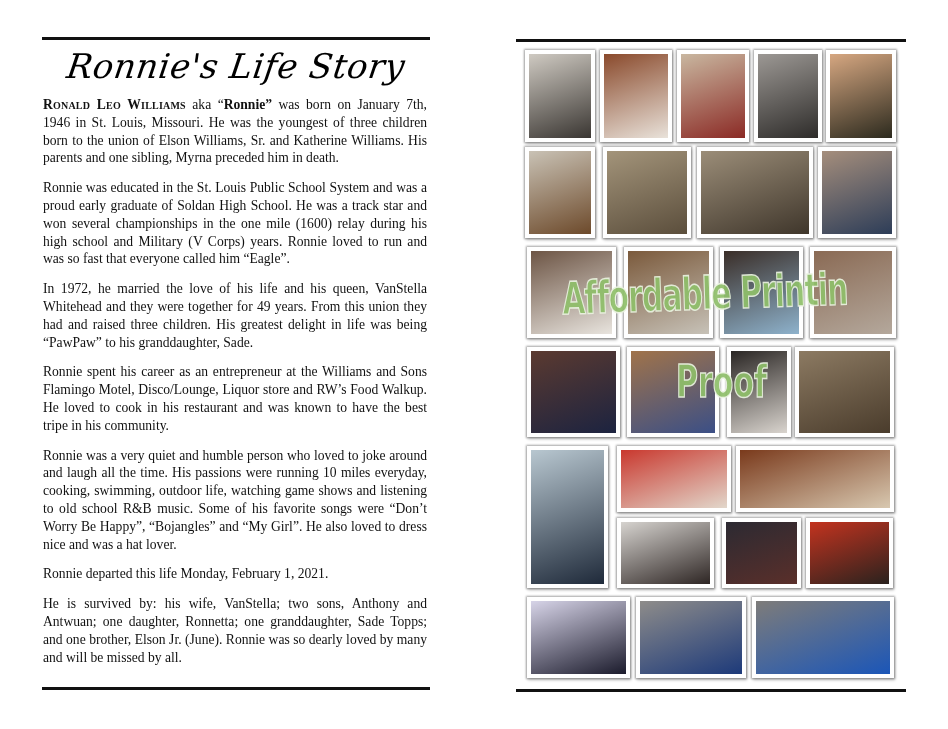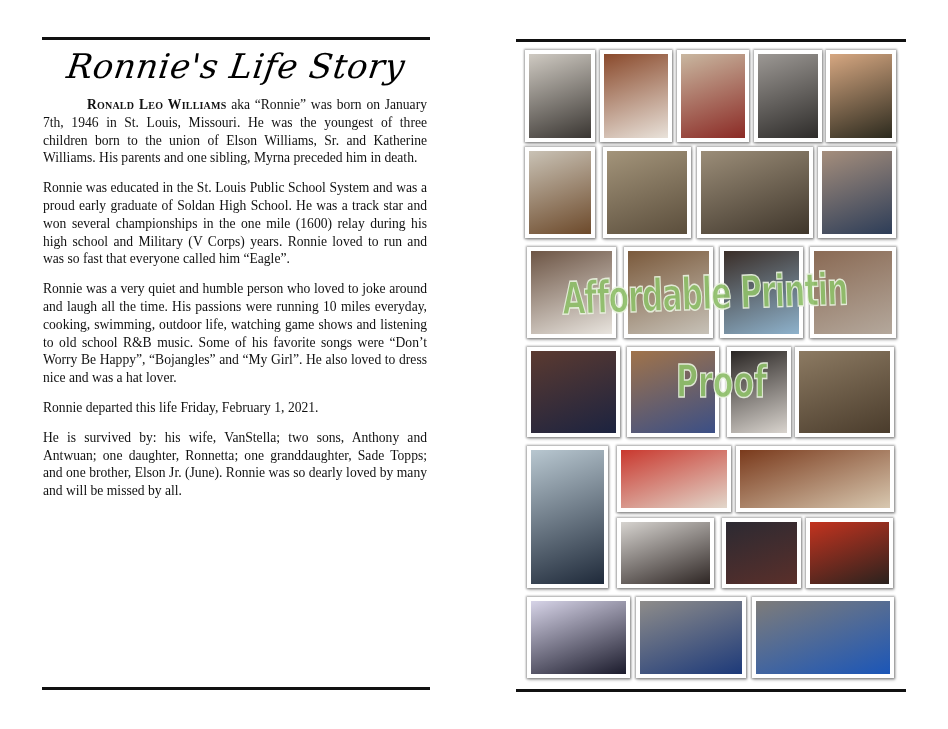--- a/index.html
+++ b/index.html
@@ -17,22 +17,22 @@
   .rule-right-bottom { left: 42px; top: 689px; width: 390px; }
 
   .title { position: absolute; left: 42px; width: 388px; top: 42px; text-align: center;
            font-family: "DejaVu Serif", "Liberation Serif", serif; font-style: italic;
            font-size: 34px; letter-spacing: 0.5px; color: #000; line-height: 48px;
            transform: skewX(-8deg); }
 
   .body-text { position: absolute; left: 43px; top: 96px; width: 384px;
                font-size: 13.6px; line-height: 17.8px; text-align: justify; }
   .body-text p { margin: 0 0 12px 0; }
-  .smallcaps { font-variant: small-caps; font-weight: bold; letter-spacing: 0.2px; margin-left: 44px; }
-  .bold { font-weight: normal; }
+  .smallcaps { font-variant: small-caps; font-weight: bold; letter-spacing: 0.2px; }
+  .bold { font-weight: bold; }
 
   .collage { position: absolute; left: 0; top: 0; width: 474px; height: 729px; }
   .photo { position: absolute; background: #fff; box-sizing: border-box;
            border: 4px solid #fff; box-shadow: 0 0 2px 1px rgba(0,0,0,0.35), 1px 2px 3px rgba(0,0,0,0.25); }
   .photo .fill { width: 100%; height: 100%; }
 
   .watermark { position: absolute; font-family: "DejaVu Sans", "Liberation Sans", sans-serif;
                font-weight: bold; color: #8fbf6a; opacity: 0.92;
                -webkit-text-stroke: 1px #eaf3e0; pointer-events: none; }
   .wm-line1 { left: 88px; top: 276px; font-size: 30px; transform: rotate(-2deg) scaleY(1.5);
@@ -42,22 +42,24 @@
 </head>
 <body>
 
 <div class="page page-left">
   <div class="rule rule-left-top"></div>
   <div class="title">Ronnie's Life Story</div>
 
   <div class="body-text">
     <p><span class="smallcaps">Ronald Leo Williams</span><span> aka “</span><span class="bold">Ronnie”</span><span> was born on January 7th, 1946 in St. Louis, Missouri. He was the youngest of three children born to the union of Elson Williams, Sr. and Katherine Williams. His parents and one sibling, Myrna preceded him in death.</span></p>
     <p>Ronnie was educated in the St. Louis Public School System and was a proud early graduate of Soldan High School. He was a track star and won several championships in the one mile (1600) relay during his high school and Military (V Corps) years. Ronnie loved to run and was so fast that everyone called him “Eagle”.</p>
+    <p>In 1972, he married the love of his life and his queen, VanStella Whitehead and they were together for 49 years. From this union they had and raised three children. His greatest delight in life was being “PawPaw” to his granddaughter, Sade.</p>
+    <p>Ronnie spent his career as an entrepreneur at the Williams and Sons Flamingo Motel, Disco/Lounge, Liquor store and RW’s Food Walkup.  He loved to cook in his restaurant and was known to have the best tripe in his community.</p>
     <p>Ronnie was a very quiet and humble person who loved to joke around and laugh all the time. His passions were running 10 miles everyday, cooking, swimming, outdoor life, watching game shows and listening to old school R&amp;B music. Some of his favorite songs were “Don’t Worry Be Happy”, “Bojangles” and “My Girl”. He also loved to dress nice and was a hat lover.</p>
-    <p>Ronnie departed this life Friday, February 1, 2021.</p>
+    <p>Ronnie departed this life Monday, February 1, 2021.</p>
     <p>He is survived by: his wife, VanStella; two sons, Anthony and Antwuan; one daughter, Ronnetta; one granddaughter, Sade Topps; and one brother, Elson Jr. (June). Ronnie was so dearly loved by many and will be missed by all.</p>
   </div>
 
   <div class="rule rule-left-bottom"></div>
 </div>
 
 <div class="page page-right">
   <div class="rule rule-right-top"></div>
   <div class="collage" id="collage">
       <div class="photo" style="left: 51px; top: 50px; width: 70px; height: 92px;">

